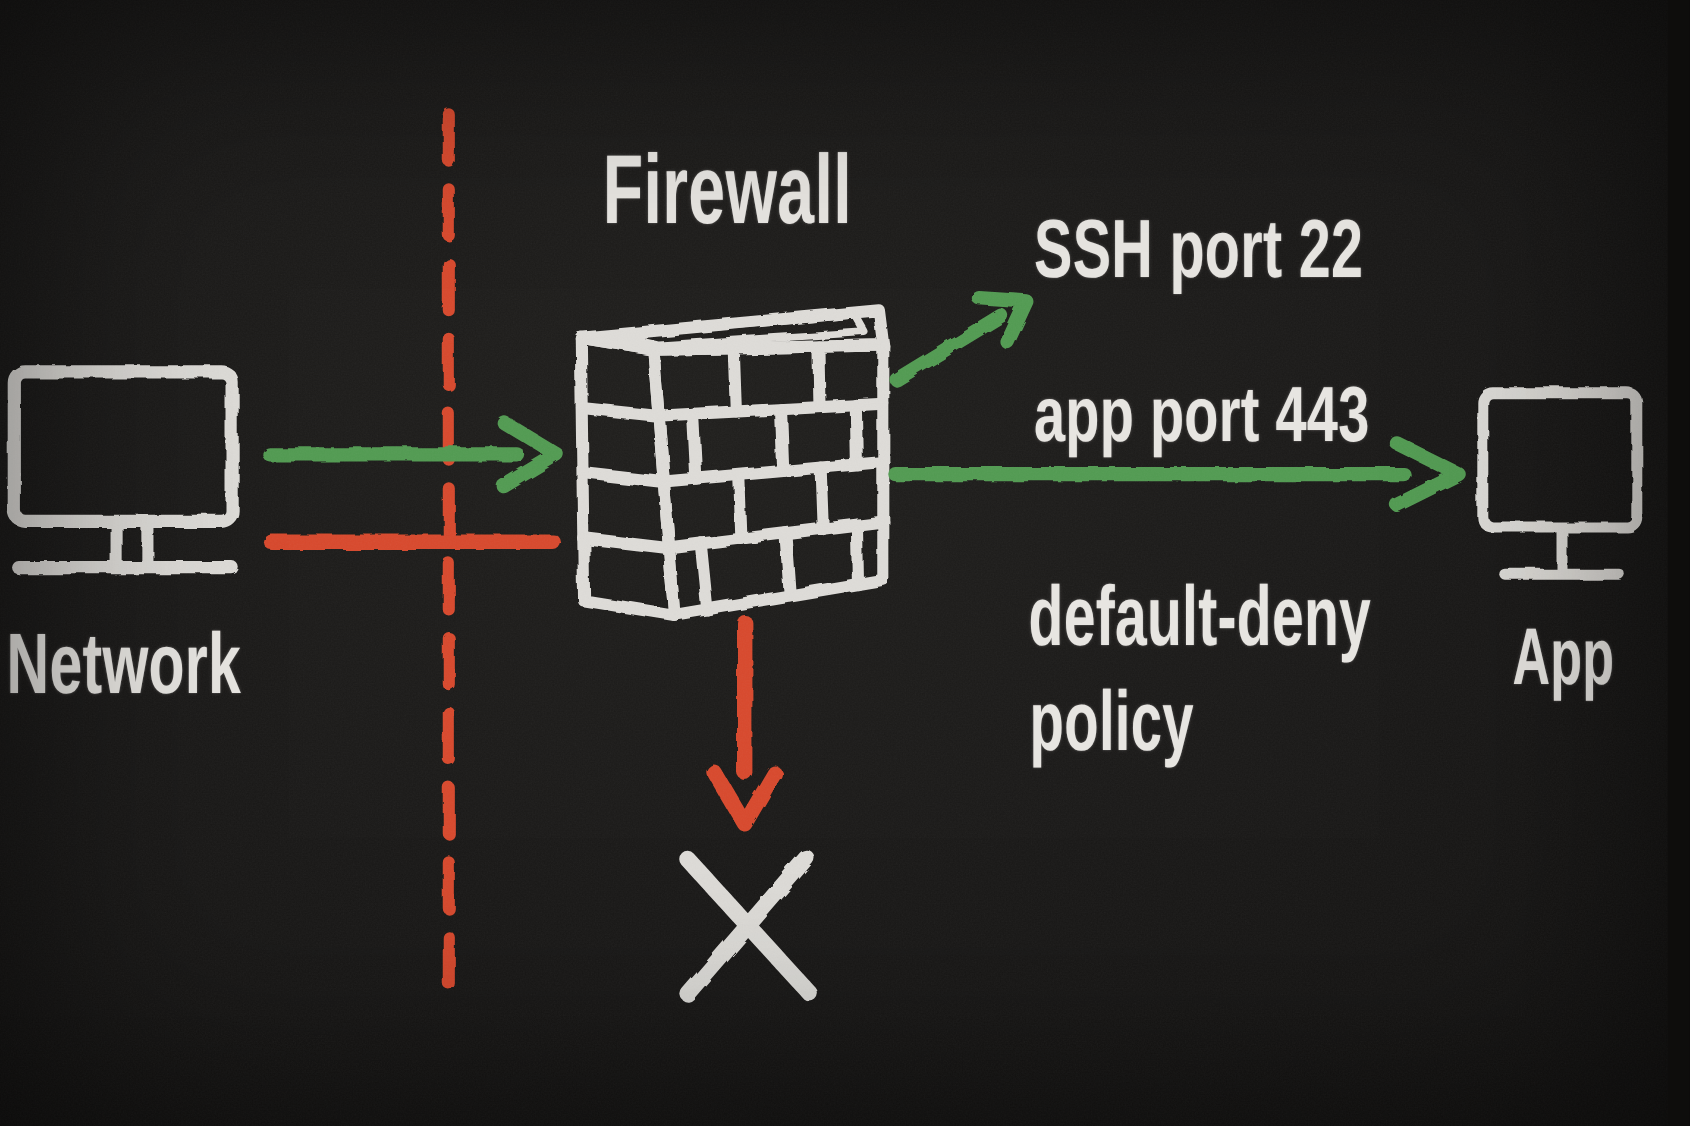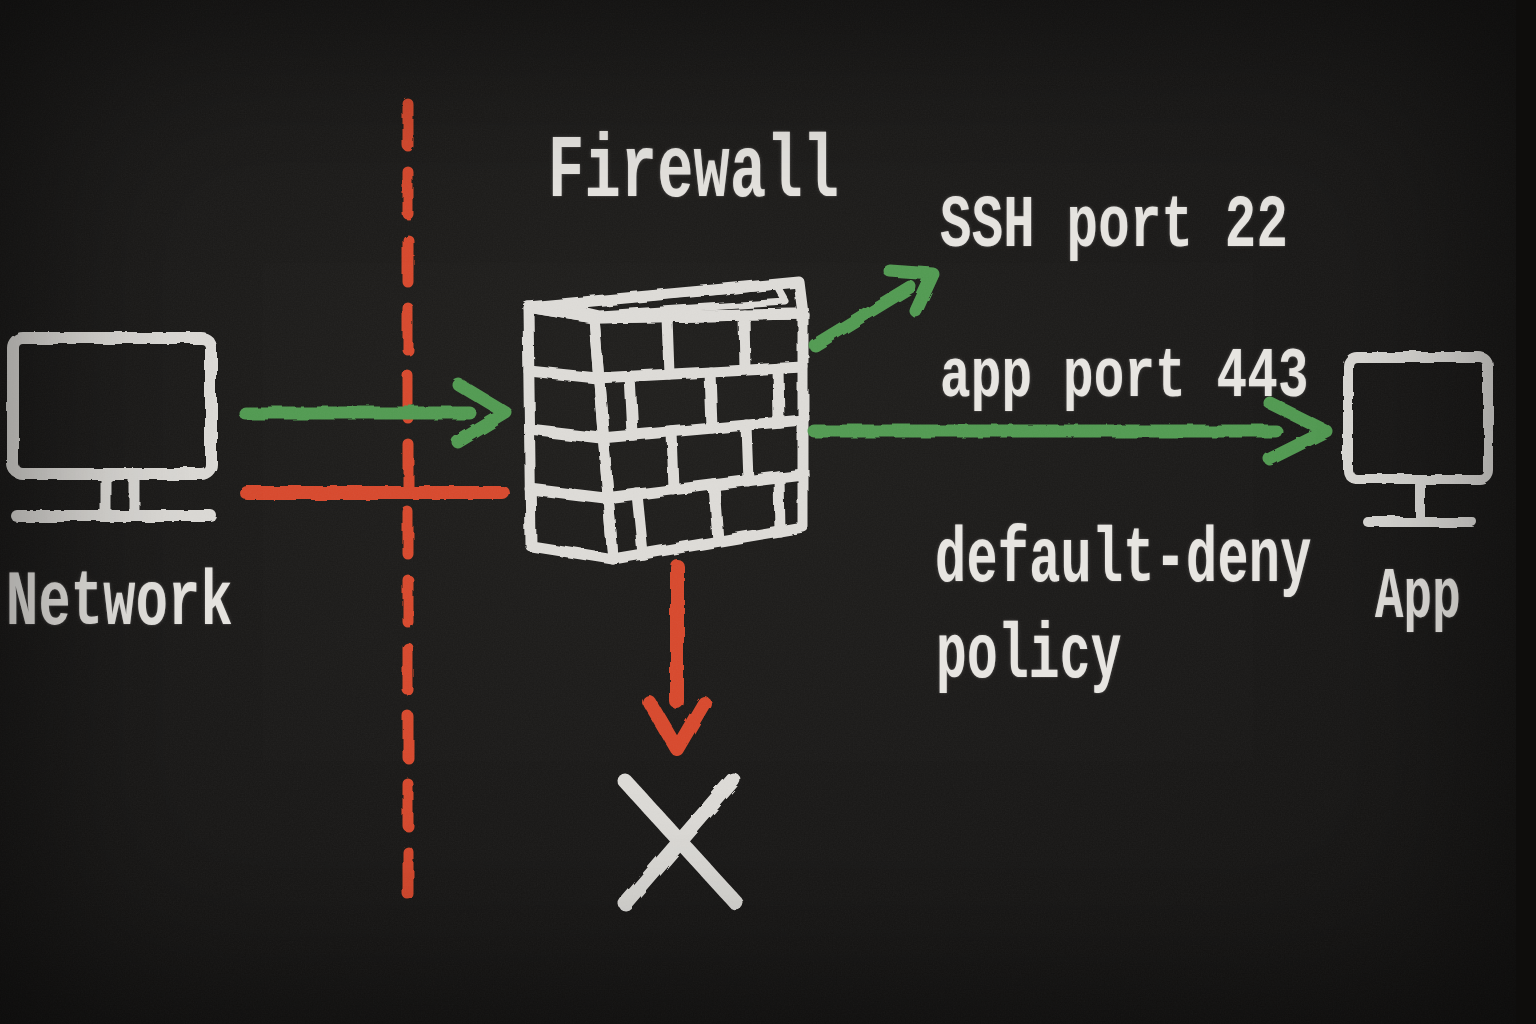--- a/index.html
+++ b/index.html
@@ -3,21 +3,21 @@
 <meta charset="utf-8">
 <style>
   html, body { margin: 0; padding: 0; background: #0e0d0c; }
   .stage {
     position: relative;
     width: 1516px;
     height: 1024px;
     overflow: hidden;
     background:
       radial-gradient(ellipse 1200px 800px at 42% 38%, #201f1d 0%, #1a1918 55%, #151413 100%);
-    font-family: Liberation Mono, monospace;
+    font-family: Liberation Sans, sans-serif;
   }
   .art {
     position: absolute;
     left: 0; top: 0;
     width: 1536px;
     height: 1024px;
   }
   .label {
     position: absolute;
     white-space: nowrap;

